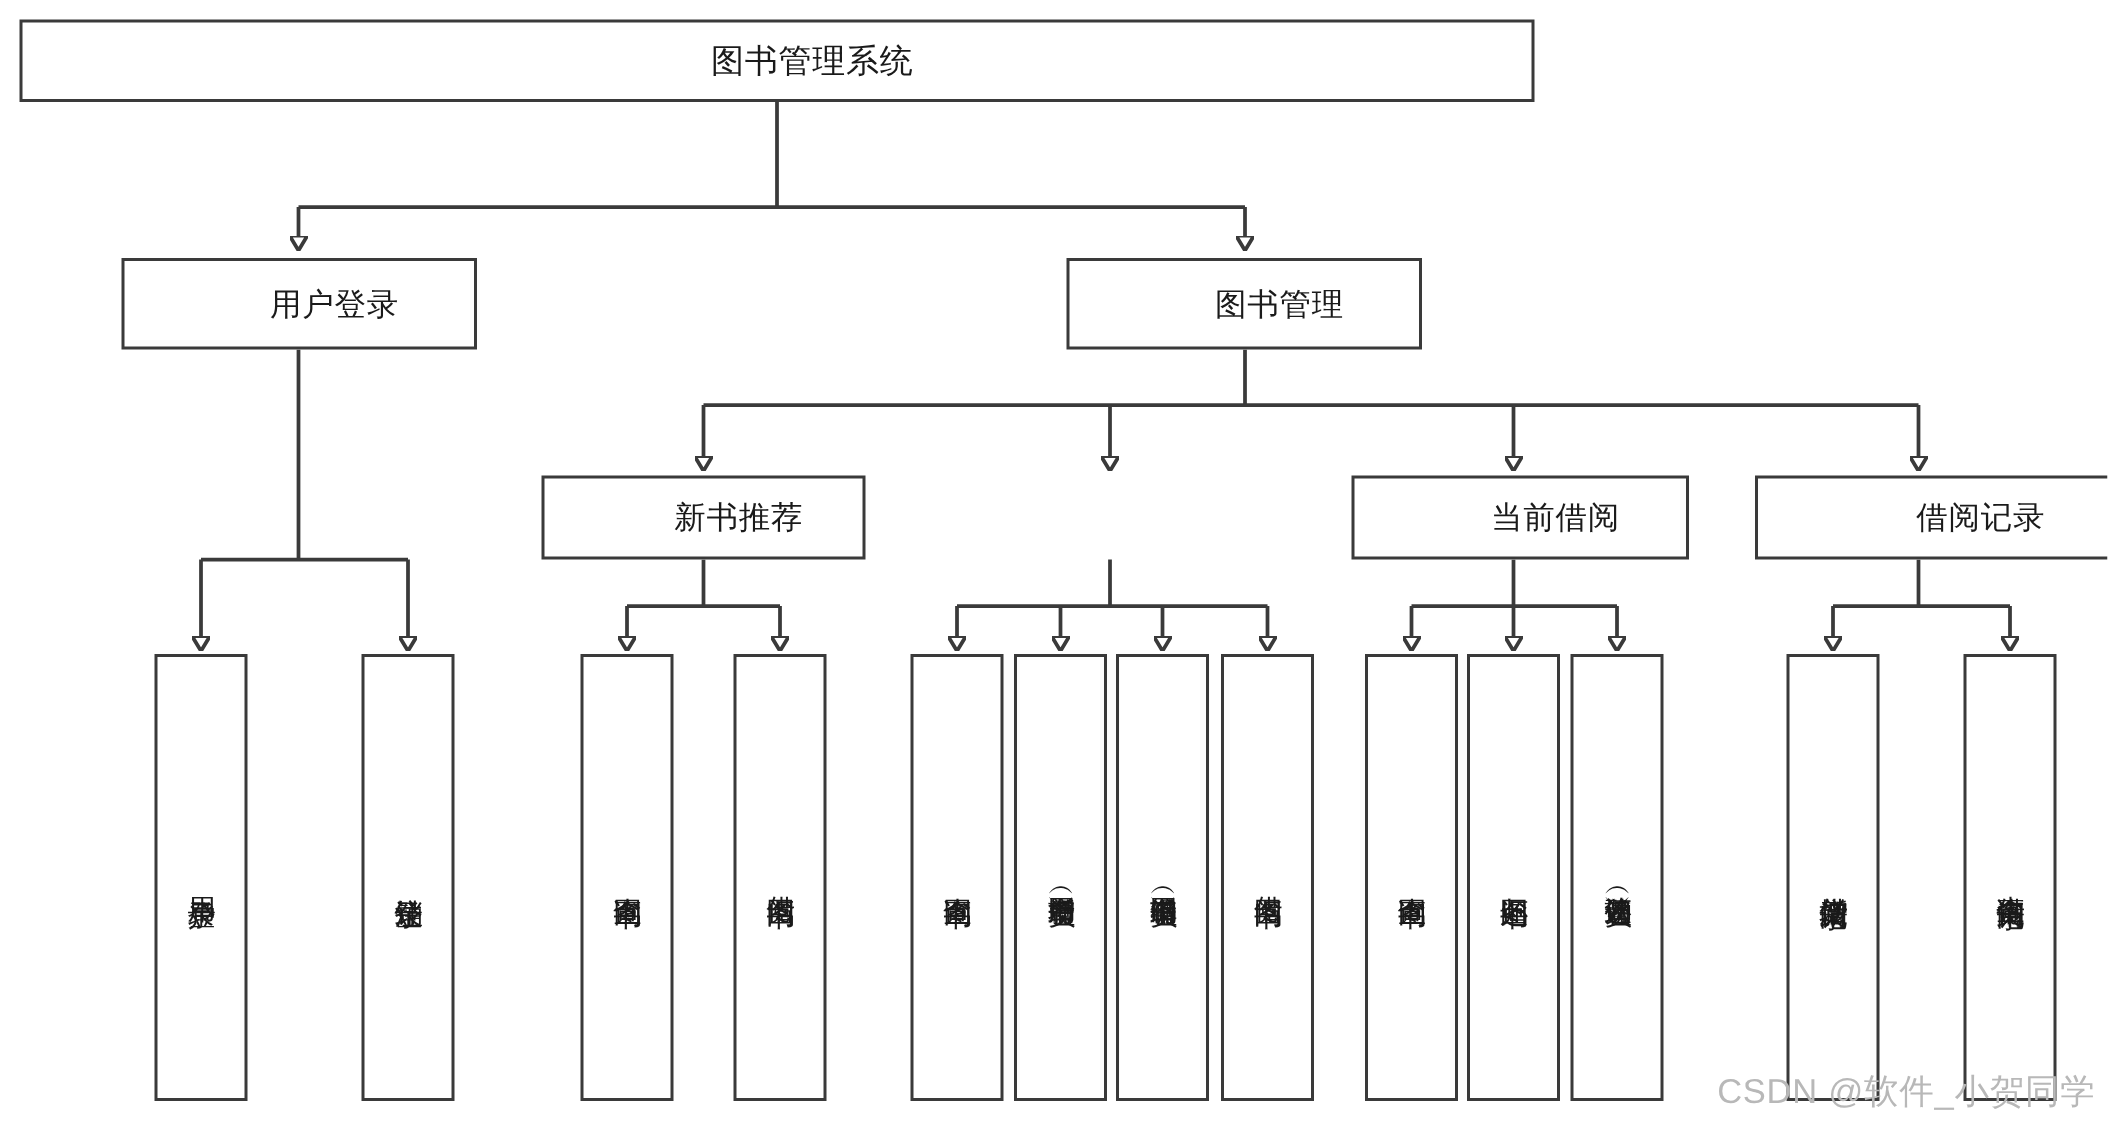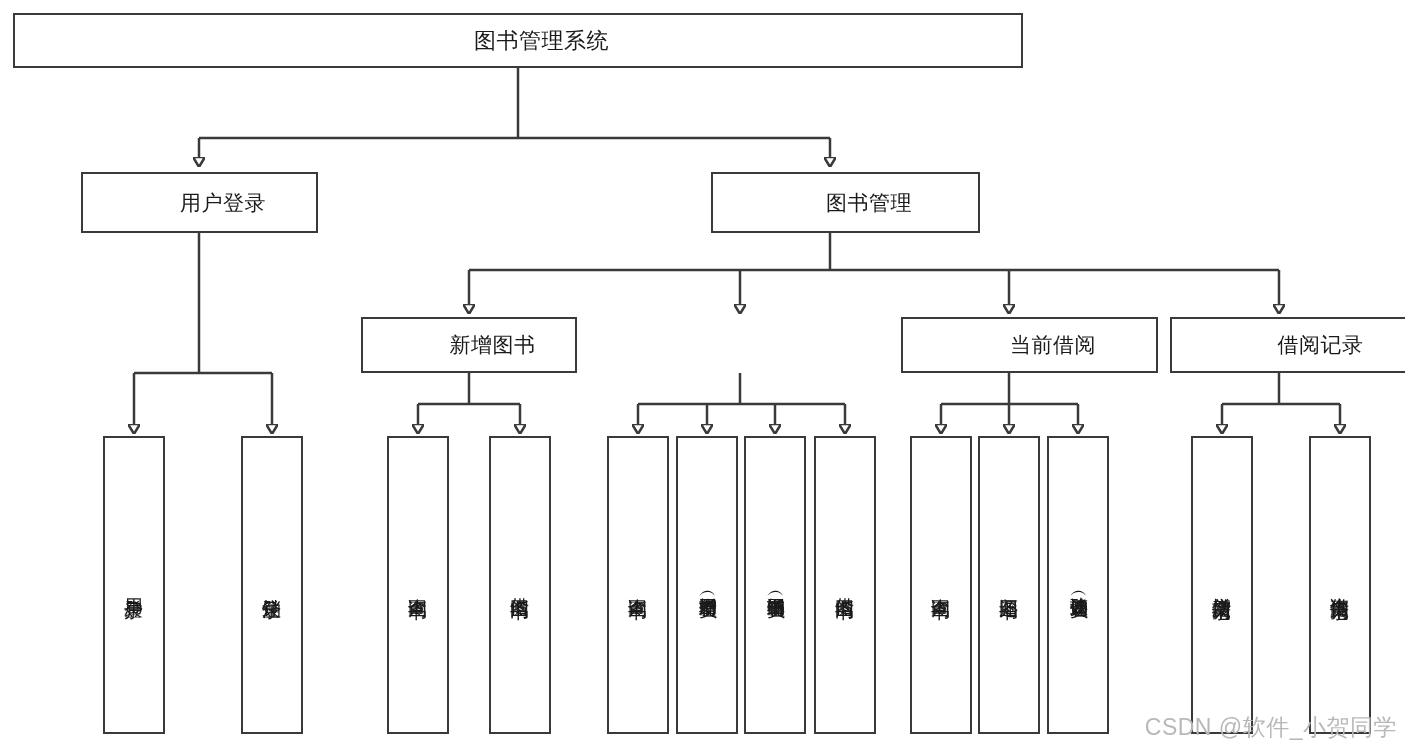--- a/index.html
+++ b/index.html
@@ -137,30 +137,30 @@
   </svg>
 
   <div class="node root node-h" style="left:13px; top:13px; width:1010px; height:55px;">
     <span>图书管理系统</span>
   </div>
 
   <div class="node node-h" style="left:81px; top:172px; width:237px; height:61px;">
     <span>用户登录</span>
   </div>
 
-  <div class="node node-h" style="left:711px; top:172px; width:269px; height:61px;">
+  <div class="node node-h" style="left:711px; top:172px; width:237px; height:61px;">
     <span>图书管理</span>
   </div>
 
   <div class="node node-h" style="left:361px; top:317px; width:216px; height:56px;">
-    <span>新增图书</span>
-  </div>
-
-
-  <div class="node node-h" style="left:901px; top:317px; width:257px; height:56px;">
+    <span>新书推荐</span>
+  </div>
+
+
+  <div class="node node-h" style="left:901px; top:317px; width:225px; height:56px;">
     <span>当前借阅</span>
   </div>
 
   <div class="node node-h" style="left:1170px; top:317px; width:254px; height:56px;">
     <span>借阅记录</span>
   </div>
 
   <div class="leaf" style="left:103px; top:436px; width:62px; height:298px;">
     <span class="vtext">用户登录</span>
   </div>

